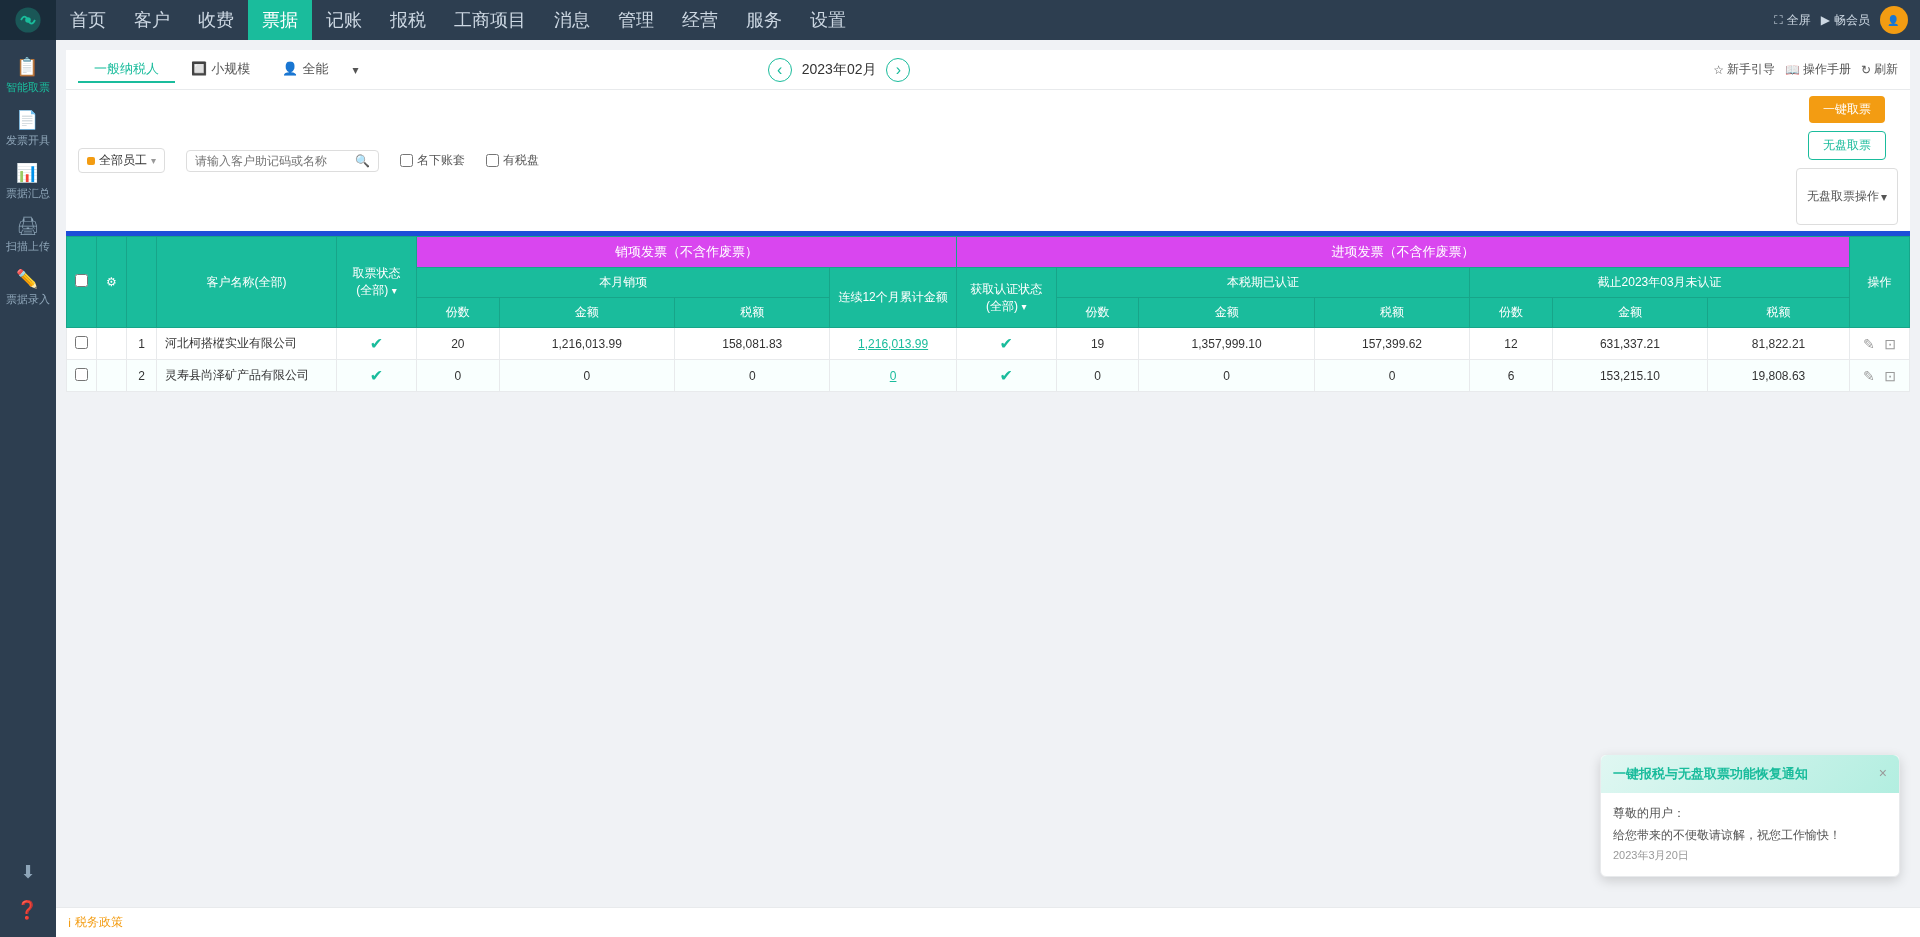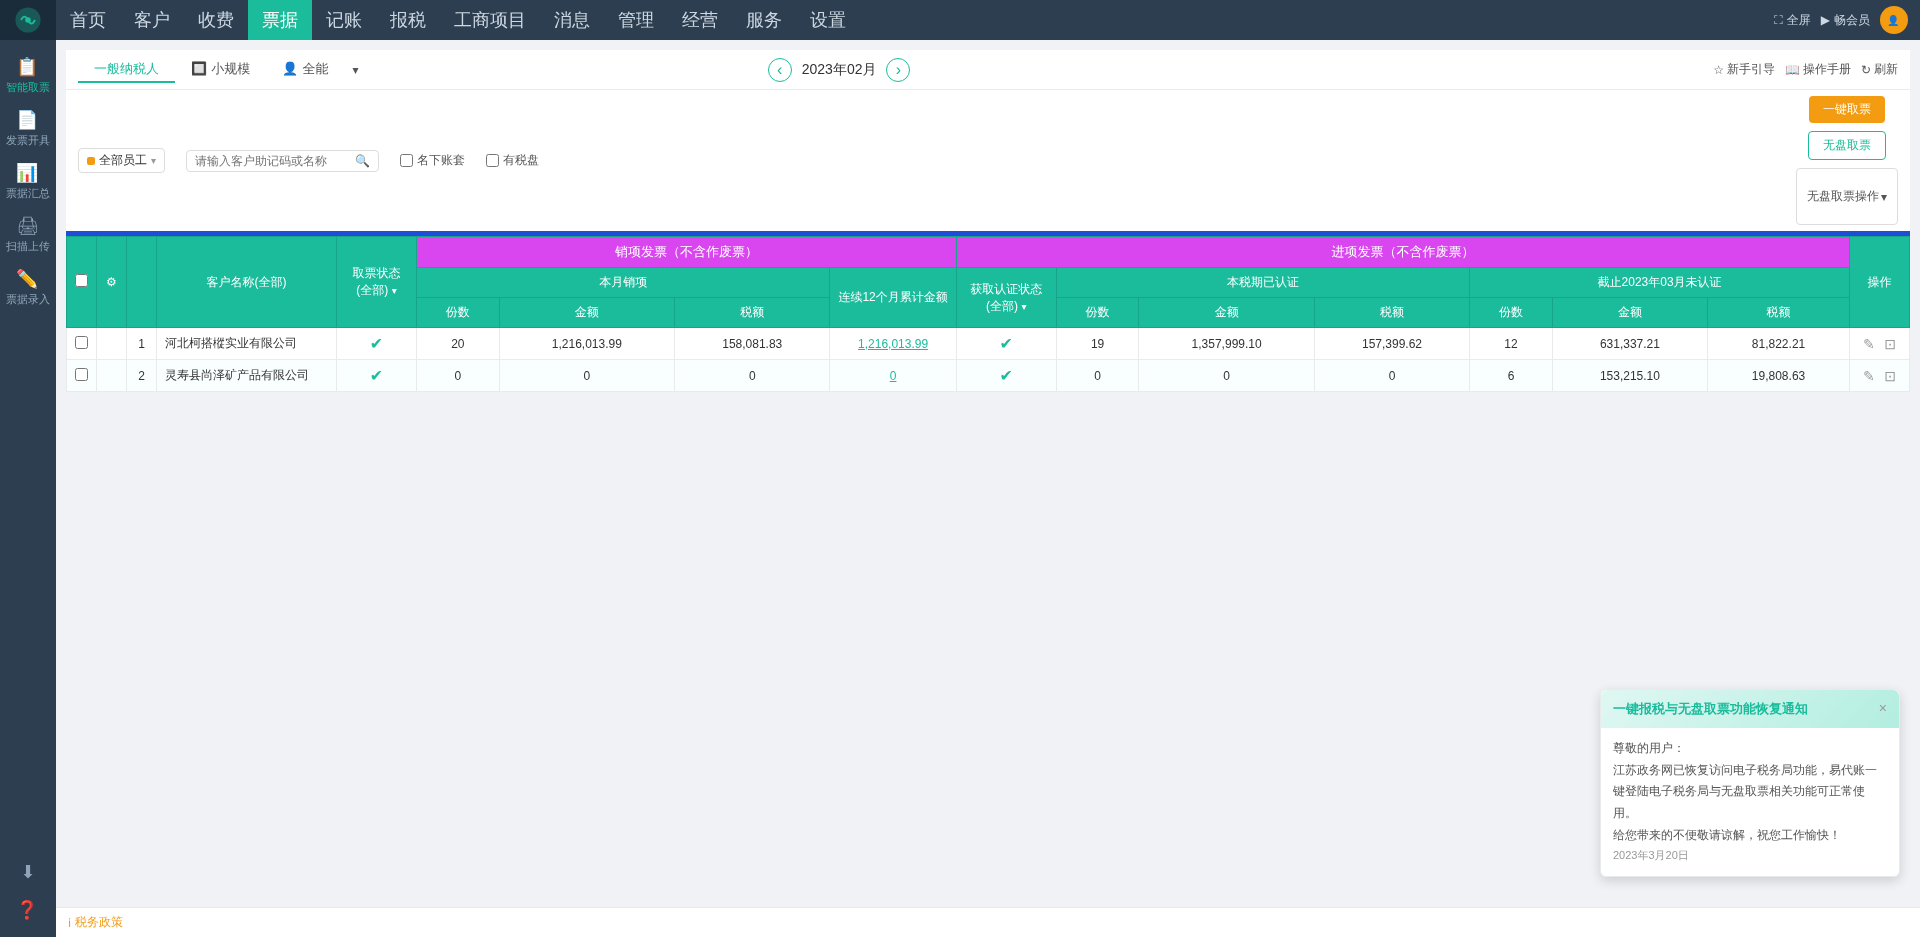--- a/index.html
+++ b/index.html
@@ -559,21 +559,20 @@
 
 <div class="notification-popup">
   <div class="notification-header">
     <div>
       <div class="notification-title">一键报税与无盘取票功能恢复通知</div>
     </div>
     <span class="notification-close">×</span>
   </div>
   <div class="notification-body">
     <div>尊敬的用户：</div>
-    <div>江苏政务网已恢复访问电子税务局功能，易代账一键登陆电子税务局与无盘取票相关功能可正常使用。</div>
     <div>给您带来的不便敬请谅解，祝您工作愉快！</div>
     <div class="date">2023年3月20日</div>
   </div>
 </div>
 
 <div class="footer-bar">
   <span>ℹ</span>
   <span>税务政策</span>
 </div>
 

